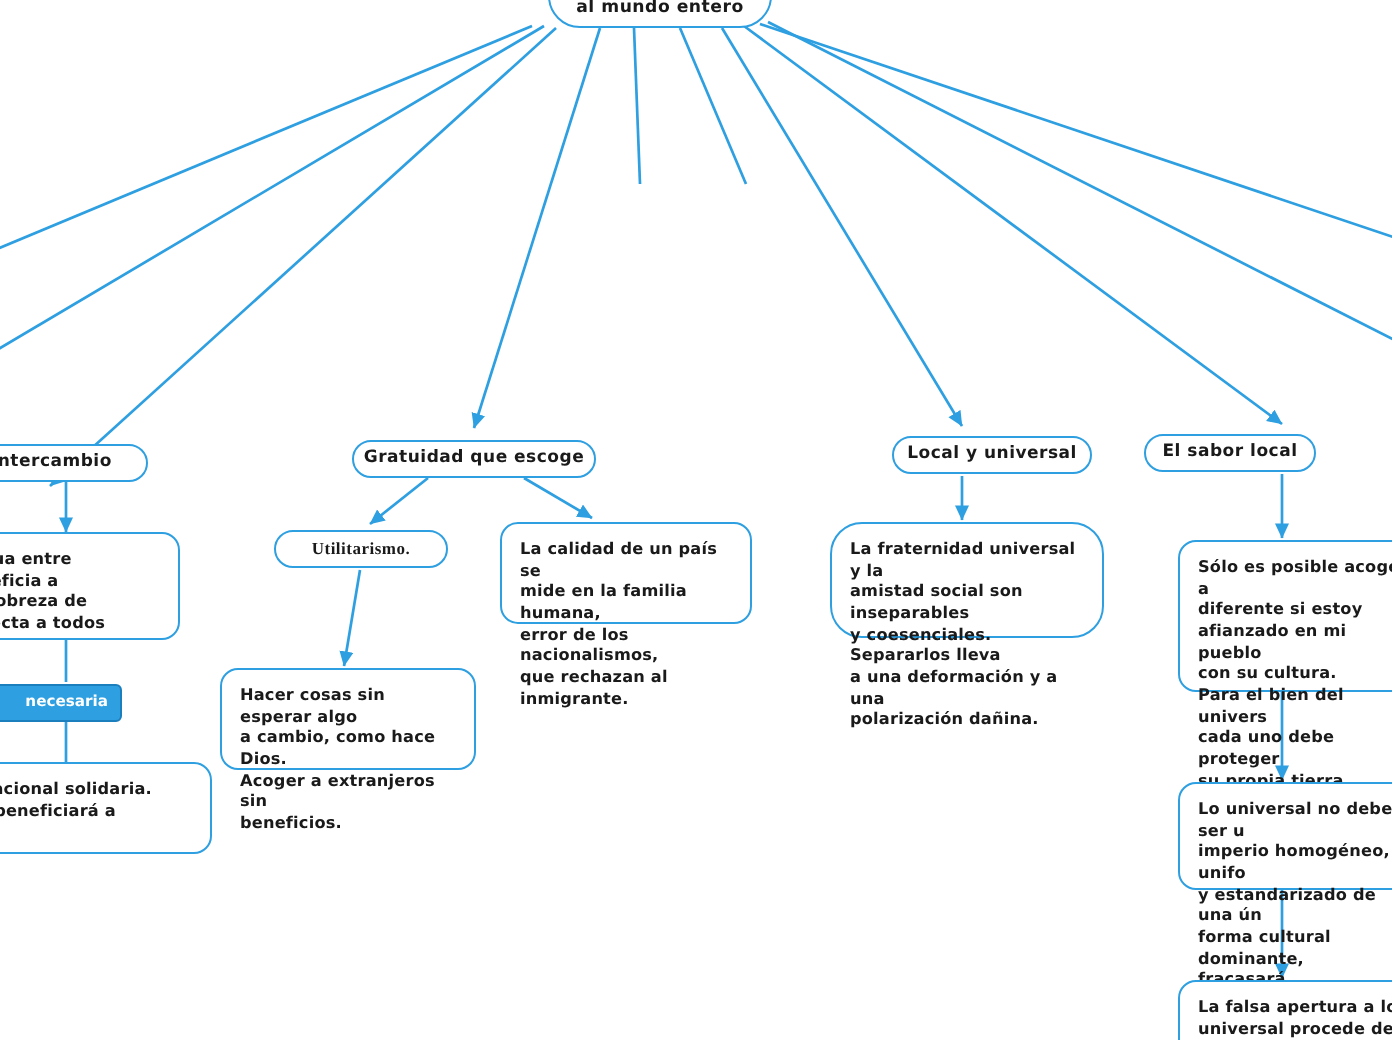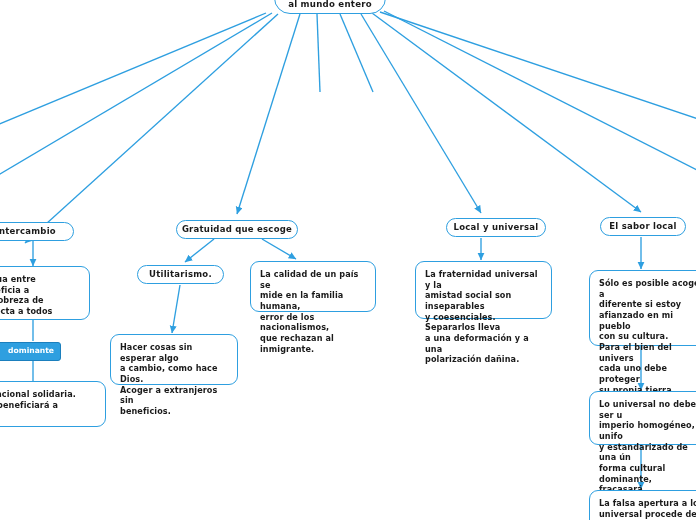--- a/index.html
+++ b/index.html
@@ -119,34 +119,34 @@
   </div>
 
   <div class="node box" style="left:-32px; top:266px; width:122px; height:54px;">
     <span class="txt">mutua entre
 beneficia a
 La pobreza de
 s afecta a todos</span>
   </div>
 
   <div class="node selected" style="left:-46px; top:342px; width:107px; height:19px; font-size:7.6px; display:flex; align-items:center; padding:0 6px; justify-content:flex-end;">
-    <span class="txt">dominante</span>
+    <span class="txt">necesaria</span>
   </div>
 
   <div class="node box" style="left:-42px; top:381px; width:148px; height:46px;">
     <span class="txt">internacional solidaria.
 obres beneficiará a
 a</span>
   </div>
 
   <div class="node pill" style="left:176px; top:220px; width:122px; height:19px;">
     <span class="txt">Gratuidad que escoge</span>
   </div>
 
-  <div class="node pill" style="left:137px; top:265px; width:87px; height:19px;">
+  <div class="node pill" style="left:137px; top:265px; width:87px; height:19px;font-family:Liberation Serif, serif;">
     <span class="txt">Utilitarismo.</span>
   </div>
 
   <div class="node box" style="left:110px; top:334px; width:128px; height:51px;">
     <span class="txt">Hacer cosas sin esperar algo
 a cambio, como hace Dios.
 Acoger a extranjeros sin
 beneficios.</span>
   </div>
 
@@ -154,29 +154,29 @@
     <span class="txt">La calidad de un país se
 mide en la familia humana,
 error de los nacionalismos,
 que rechazan al inmigrante.</span>
   </div>
 
   <div class="node pill" style="left:432px; top:218px; width:100px; height:19px;margin-left:14px;">
     <span class="txt">Local y universal</span>
   </div>
 
-  <div class="node box" style="left:415px; top:261px; width:137px; height:58px;">
+  <div class="node box" style="left:415px; top:261px; width:137px; height:58px;border-radius:16px;">
     <span class="txt">La fraternidad universal y la
 amistad social son inseparables
 y coesenciales. Separarlos lleva
 a una deformación y a una
 polarización dañina.</span>
   </div>
 
-  <div class="node pill" style="left:600px; top:217px; width:86px; height:19px;">
+  <div class="node pill" style="left:572px; top:217px; width:86px; height:19px;">
     <span class="txt">El sabor local</span>
   </div>
 
   <div class="node box" style="left:589px; top:270px; width:128px; height:76px;">
     <span class="txt">Sólo es posible acoger a
 diferente si estoy
 afianzado en mi pueblo
 con su cultura.
 Para el bien del univers
 cada uno debe proteger

